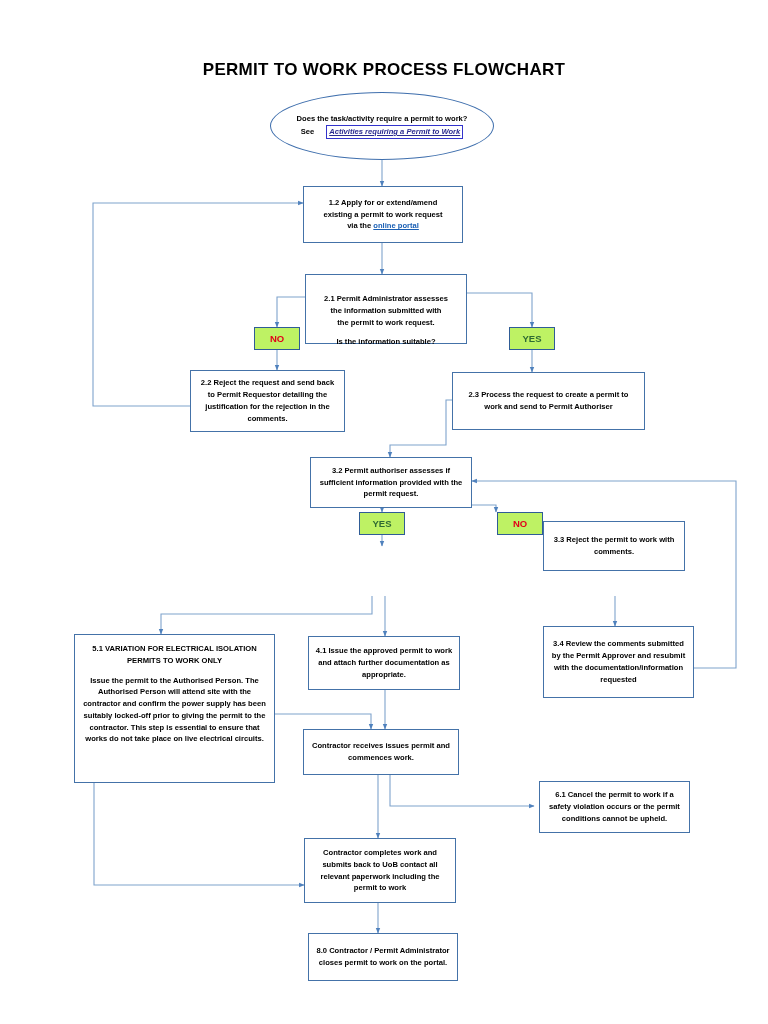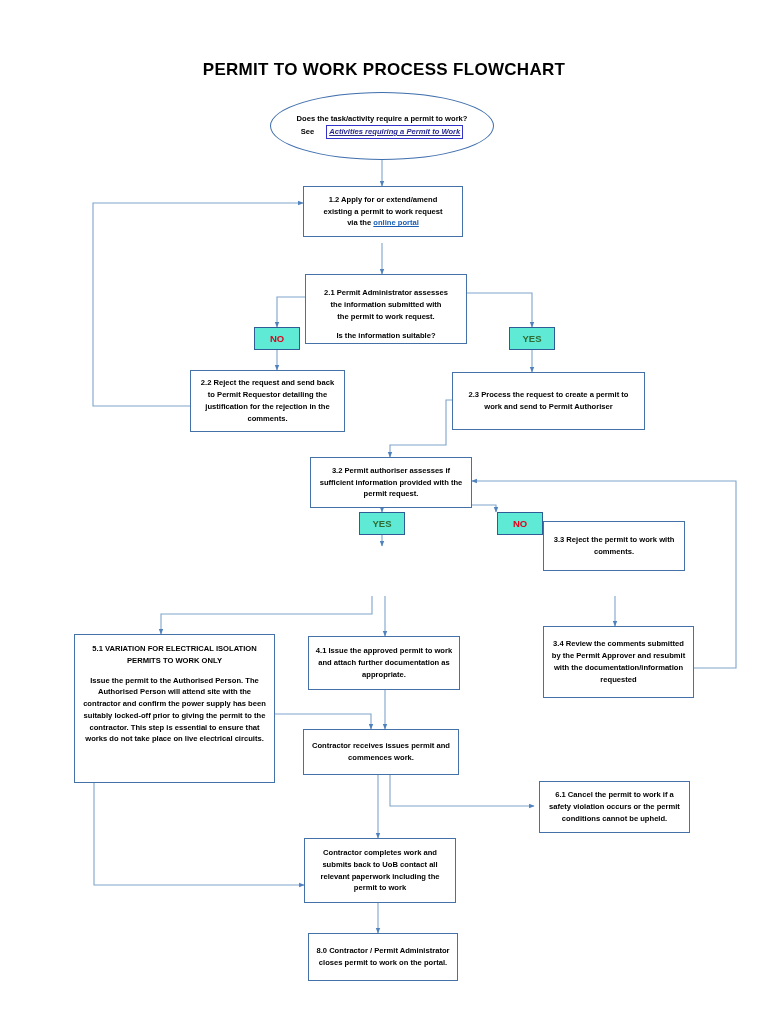--- a/index.html
+++ b/index.html
@@ -63,21 +63,21 @@
     margin-top: 8px;
   }
   .terminator {
     border-radius: 50% / 50%;
     border: 1px solid #3f6fad;
   }
   .decision-label {
     position: absolute;
     box-sizing: border-box;
     border: 1px solid #2f5c96;
-    background: #5eead4;
+    background: #bef264;
     display: flex;
     align-items: center;
     justify-content: center;
     font-size: 9.5px;
     font-weight: bold;
     z-index: 3;
   }
   .label-no { color: #e2001a; }
   .label-yes { color: #2f6b33; }
   .link {
@@ -170,29 +170,29 @@
   <div class="title">PERMIT TO WORK PROCESS FLOWCHART</div>
 
   <div class="node terminator" style="left:270px; top:92px; width:224px; height:68px;">
     <p>Does the task/activity require a permit to work?</p>
     <div class="see-row">
       <span>See</span>
       <span class="boxed-link">Activities requiring a Permit to Work</span>
     </div>
   </div>
 
-  <div class="node" style="left:303px; top:186px; width:160px; height:51px;">
+  <div class="node" style="left:303px; top:186px; width:160px; height:57px;">
     <p>1.2 Apply for or extend/amend</p>
     <p style="margin-top:0;">existing  a permit to work request</p>
     <p style="margin-top:0;">
       <span>via the </span><span class="link">online portal</span>
     </p>
   </div>
 
-  <div class="node" style="left:305px; top:274px; width:162px; height:70px; justify-content:flex-start; padding-top:12px;">
+  <div class="node" style="left:305px; top:274px; width:162px; height:70px; justify-content:flex-start; padding-top:18px;">
     <p>2.1 Permit Administrator assesses</p>
     <p style="margin-top:0;">the information submitted with</p>
     <p style="margin-top:0;">the permit to work request.</p>
     <p>Is the information suitable?</p>
   </div>
 
   <div class="decision-label label-no" style="left:254px; top:327px; width:46px; height:23px;">NO</div>
 
   <div class="decision-label label-yes" style="left:509px; top:327px; width:46px; height:23px;">YES</div>
 

